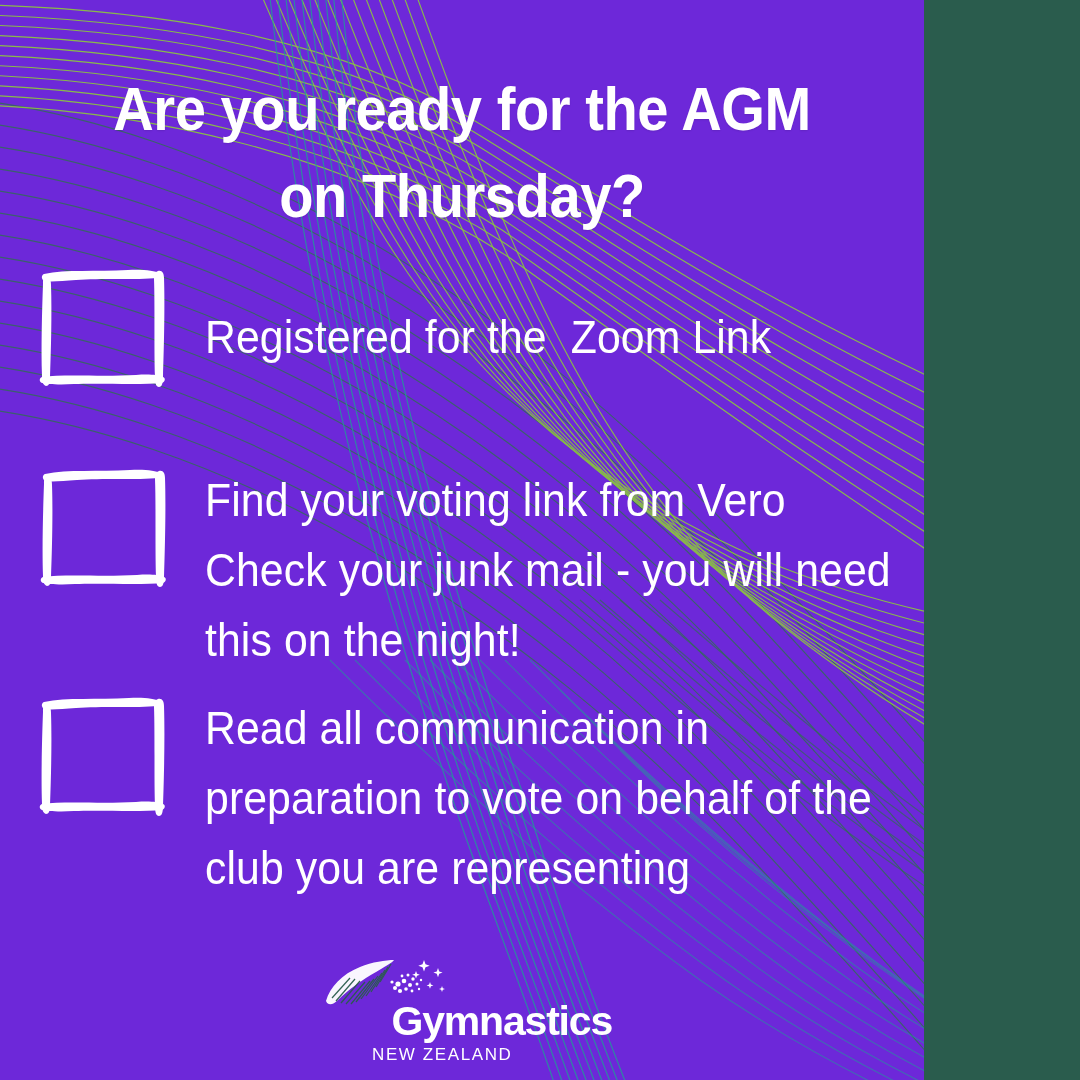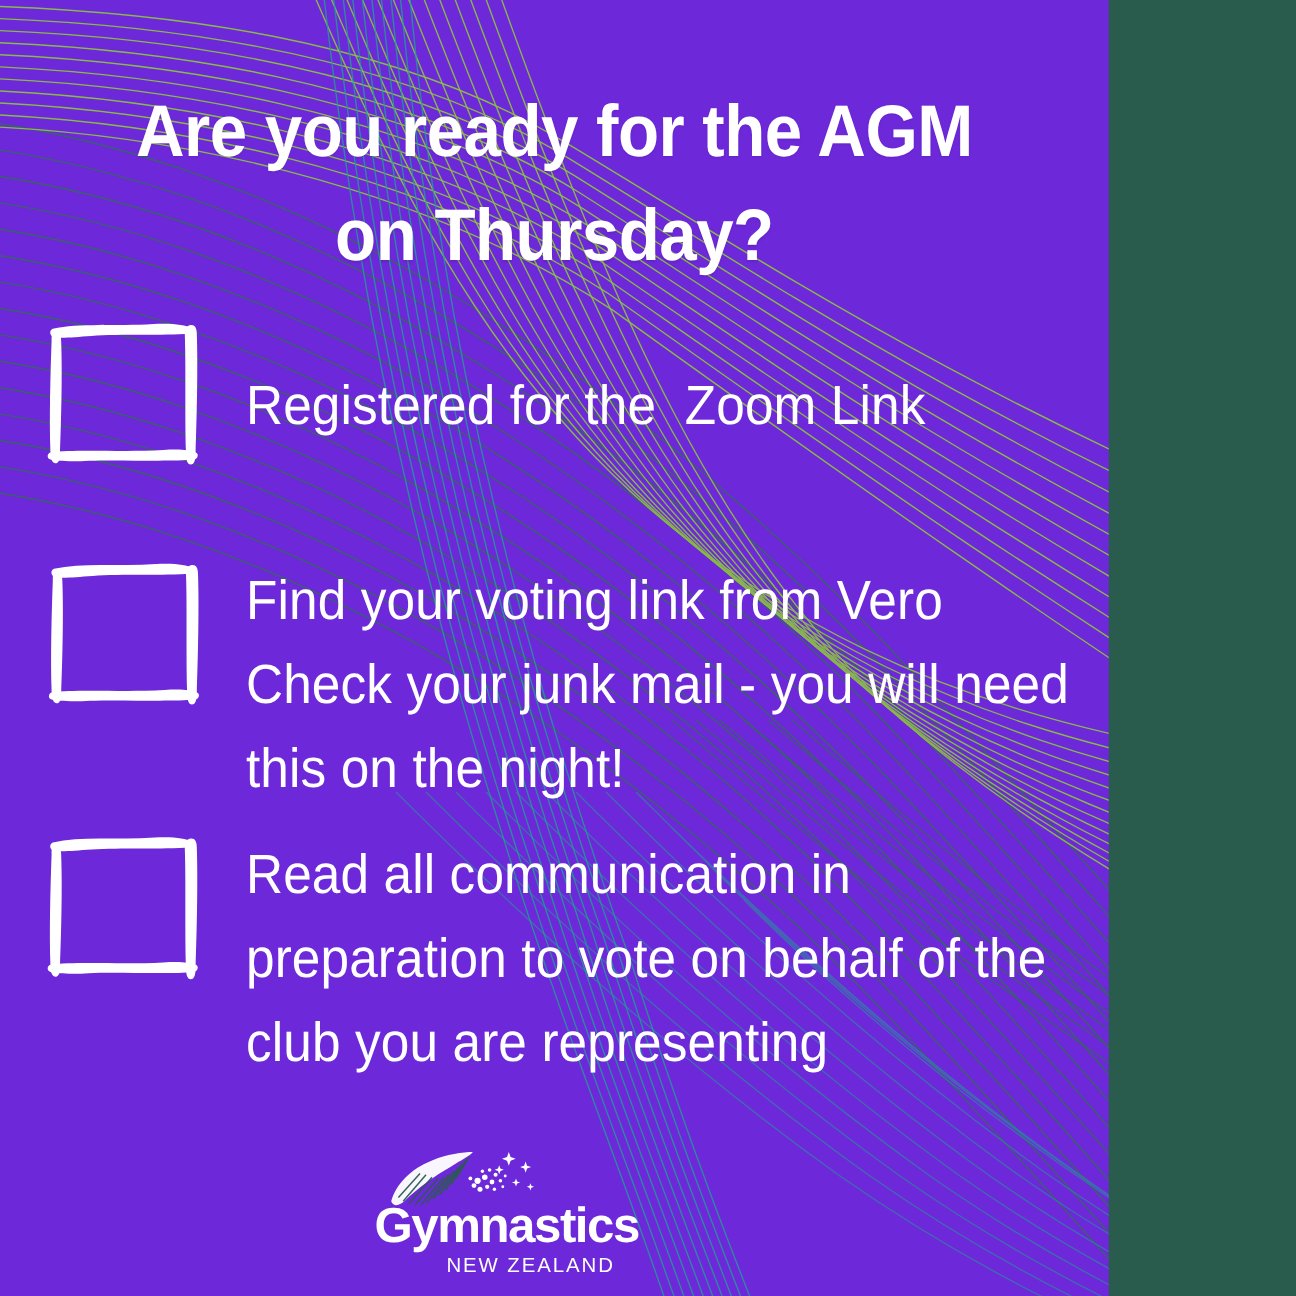--- a/index.html
+++ b/index.html
@@ -97,21 +97,21 @@
   }
   .logo-fern {
     position:absolute;
     left:8px; top:0;
     width:130px; height:62px;
   }
   .logo-word {
     position:absolute;
     left:0; top:47px;
     width:300px;
-    text-align:left;
+    text-align:right;
     color:#ffffff;
     font-family:"Liberation Sans", sans-serif;
     font-weight:700;
     font-size:41px;
     line-height:1;
     letter-spacing:-1.2px;
   }
   .logo-sub {
     position:absolute;
     left:0; top:92px;

